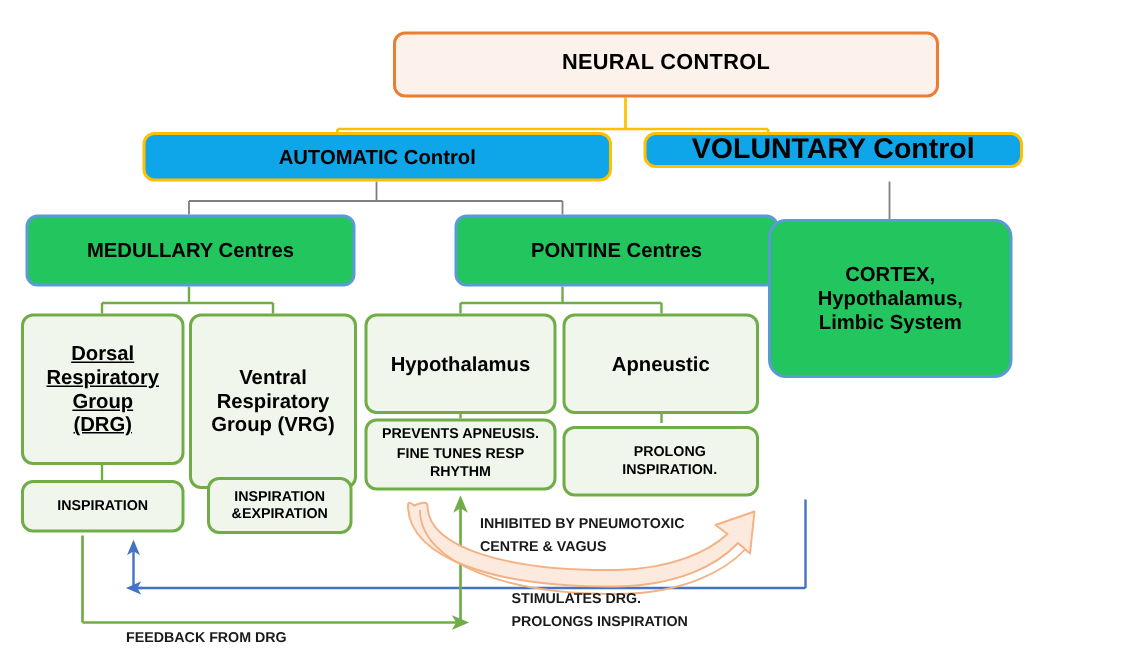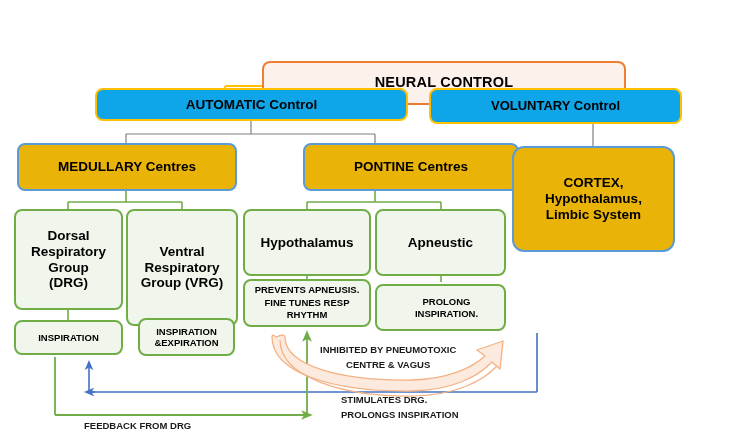--- a/index.html
+++ b/index.html
@@ -39,49 +39,49 @@
     color: #000000;
     line-height: 1.18;
     padding: 2px 4px;
     z-index: 3;
   }
   .node-txt { display: block; white-space: pre-line; }
 
   
   .theme-orange { border-color: #ED7D31; background: #FDF1EC; border-width: 2px; }
   .theme-yellow { border-color: #FFC000; background: #0ea5e9; border-width: 2px; }
-  .theme-blue   { border-color: #5B9BD5; background: #eab308; border-width: 2px; }
+  .theme-blue   { border-color: #5B9BD5; background: #22c55e; border-width: 2px; }
   .theme-green  { border-color: #70AD47; background: #F0F6EC; border-width: 2px; }
 
   
-  .n-neural   { left: 262px; top: 21px;  width: 364px; height: 44px; font-size: 14.5px; letter-spacing: .2px; margin-top: 40px; }
+  .n-neural   { left: 262px; top: 21px;  width: 364px; height: 44px; font-size: 14.5px; letter-spacing: .2px; }
   .n-auto     { left: 95px;  top: 88px;  width: 313px; height: 33px; font-size: 13.5px; }
-  .n-vol      { left: 429px; top: 88px;  width: 253px; height: 36px; font-size: 13px; }
+  .n-vol      { left: 429px; top: 88px;  width: 253px; height: 24px; font-size: 19px; }
   .n-med      { left: 17px;  top: 143px; width: 220px; height: 48px; font-size: 13.5px; }
   .n-pont     { left: 267px; top: 143px; width: 216px; height: 48px; font-size: 13.5px; margin-left: 36px; }
   .n-cortex   { left: 512px; top: 146px; width: 163px; height: 106px; font-size: 13.5px; border-width: 2px; border-radius: 12px; }
-  .n-drg      { left: 14px;  top: 209px; width: 109px; height: 101px; font-size: 13.5px; }
+  .n-drg      { left: 14px;  top: 209px; width: 109px; height: 101px; font-size: 13.5px; text-decoration: underline; }
   .n-vrg      { left: 126px; top: 209px; width: 112px; height: 117px; font-size: 13.5px; justify-content: center; }
   .n-pneu     { left: 243px; top: 209px; width: 128px; height: 67px; font-size: 13.5px; }
   .n-apn      { left: 375px; top: 209px; width: 131px; height: 67px; font-size: 13.5px; }
   .n-insp     { left: 14px;  top: 320px; width: 109px; height: 35px; font-size: 9.5px; }
   .n-inspexp  { left: 138px; top: 318px; width: 97px;  height: 38px; font-size: 9.5px; }
   .n-pneudesc { left: 243px; top: 279px; width: 128px; height: 48px; font-size: 9.5px; line-height: 1.35; }
   .n-apndesc  { left: 375px; top: 284px; width: 131px; height: 47px; font-size: 9.5px; padding-left: 16px; }
 
   .annot {
     position: absolute;
     font-size: 9.5px;
     font-weight: bold;
     color: #1a1a1a;
     line-height: 1.55;
     white-space: pre-line;
     z-index: 4;
   }
-  .a-inhibited { left: 320px; top: 343px; text-align: center; }
+  .a-inhibited { left: 320px; top: 343px; }
   .a-stimulates{ left: 341px; top: 393px; }
   .a-feedback  { left: 84px;  top: 419px; }
 </style>
 </head>
 <body>
 
 <div id="canvas">
 
   <svg class="layer" viewBox="0 0 750 440" xmlns="http://www.w3.org/2000/svg">
     <defs>

